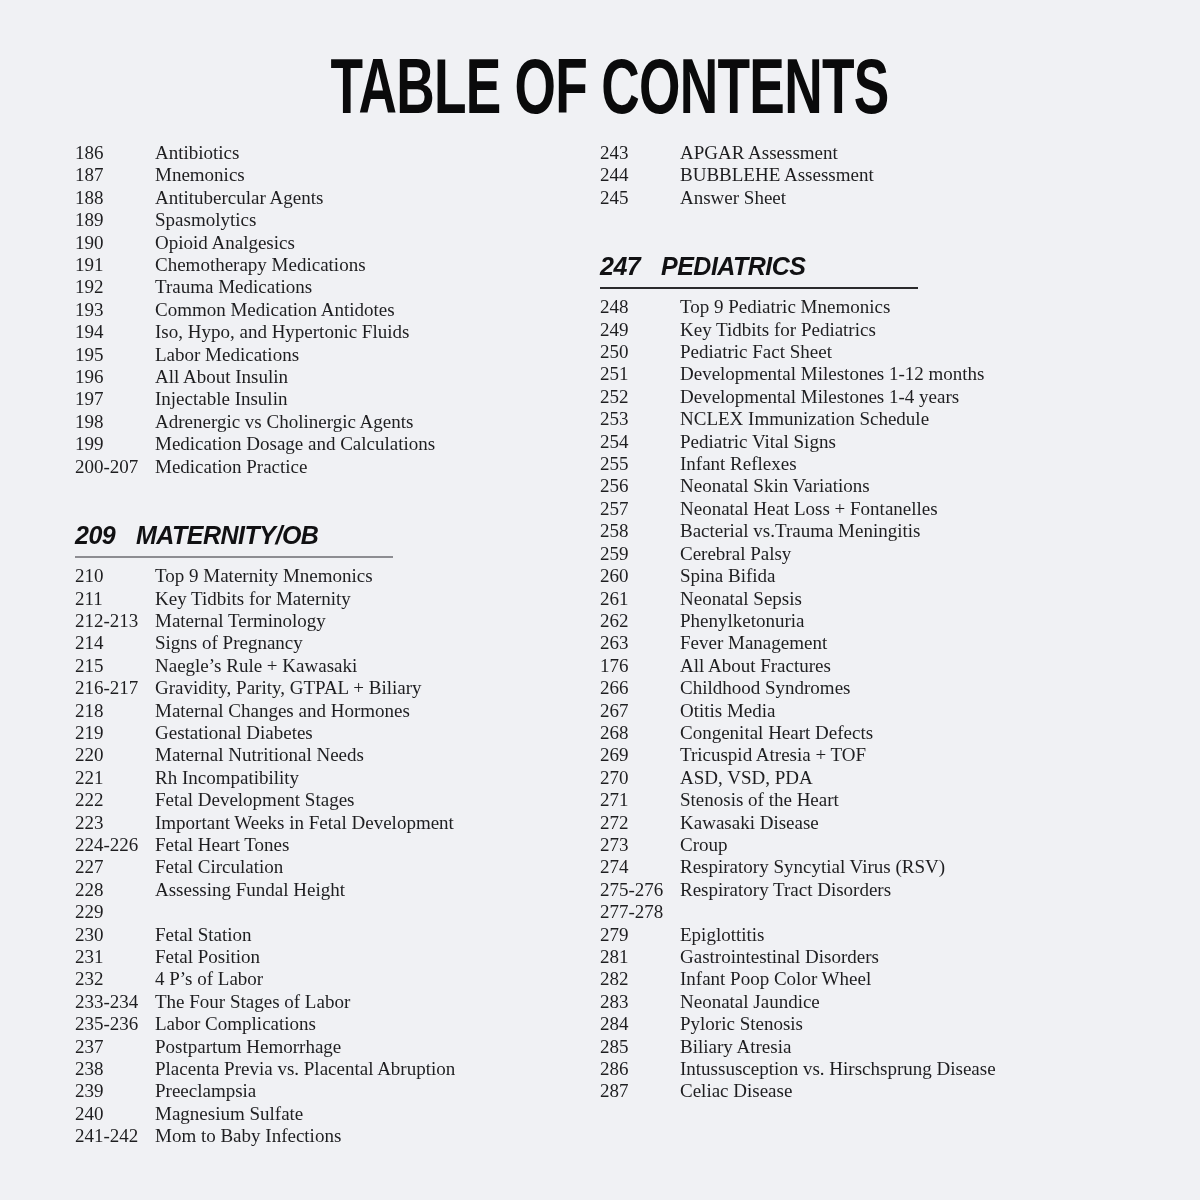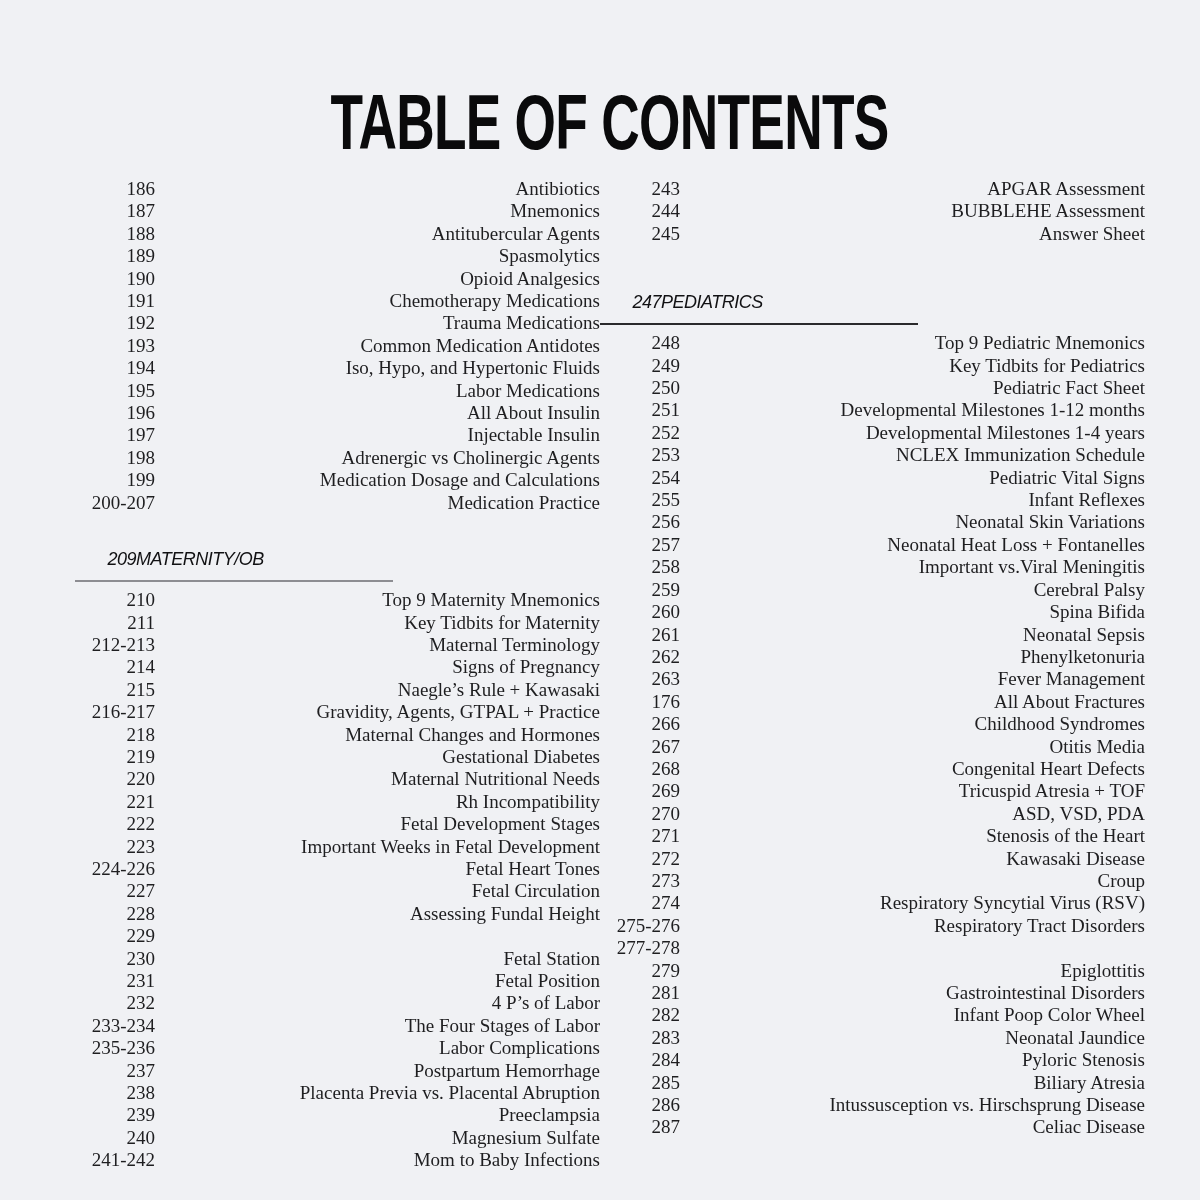--- a/index.html
+++ b/index.html
@@ -7,60 +7,60 @@
     width: 1200px;
     height: 1200px;
     background: #f0f1f4;
     color: #1e1e20;
     font-family: "Liberation Serif", "DejaVu Serif", serif;
     overflow: hidden;
   }
   .page { padding: 0 55px 0 75px; }
 
   h1.page-title {
-    margin: 8px;
-    padding-top: 76px;
+    margin: 0;
+    padding-top: 48px;
     height: 80px;
     text-align: center;
     white-space: nowrap;
   }
   .page-title-inner {
     display: inline-block;
     font-family: "Liberation Sans", "DejaVu Sans", sans-serif;
     font-weight: bold;
     font-size: 74px;
     line-height: 1;
     letter-spacing: -1px;
     color: #0a0a0b;
     transform: scale(0.72, 1.05);
     transform-origin: center top;
   }
 
   .columns { display: flex; margin-top: 14px; }
-  .col { display: block; text-align: right; }
+  .col { display: block; }
   .col-left  { flex: 0 0 525px; width: 525px; }
   .col-right { flex: 1; }
 
   .row {
     display: flex;
     font-size: 19px;
     line-height: 22.4px;
   }
   .num        { flex: 0 0 80px; width: 80px; }
   .title-cell { flex: 1; }
 
-  .section { margin-top: 31px; margin-bottom: 7px; }
+  .section { margin-top: 43px; margin-bottom: 7px; }
   .col-right .section { margin-top: 43px; }
   .section-line {
     display: flex;
     align-items: baseline;
     font-family: "Liberation Sans", "DejaVu Sans", sans-serif;
-    font-weight: normal;
+    font-weight: bold;
     font-style: italic;
-    font-size: 18px;
+    font-size: 25px;
     line-height: 28px;
     letter-spacing: -0.5px;
     color: #111113;
   }
   .sec-num { flex: 0 0 61px; width: 61px; }
   .rule {
     height: 2px;
     width: 318px;
     margin-top: 7px;
     background: #8d8d92;
@@ -179,21 +179,21 @@
     <span class="title-cell">Signs of Pregnancy</span>
   </div>
 
   <div class="row">
     <span class="num">215</span>
     <span class="title-cell">Naegle’s Rule + Kawasaki</span>
   </div>
 
   <div class="row">
     <span class="num">216-217</span>
-    <span class="title-cell">Gravidity, Agents, GTPAL + Practice</span>
+    <span class="title-cell">Gravidity, Parity, GTPAL + Biliary</span>
   </div>
 
   <div class="row">
     <span class="num">218</span>
     <span class="title-cell">Maternal Changes and Hormones</span>
   </div>
 
   <div class="row">
     <span class="num">219</span>
     <span class="title-cell">Gestational Diabetes</span>
@@ -357,21 +357,21 @@
     <span class="title-cell">Neonatal Skin Variations</span>
   </div>
 
   <div class="row">
     <span class="num">257</span>
     <span class="title-cell">Neonatal Heat Loss + Fontanelles</span>
   </div>
 
   <div class="row">
     <span class="num">258</span>
-    <span class="title-cell">Important vs.Viral Meningitis</span>
+    <span class="title-cell">Bacterial vs.Trauma Meningitis</span>
   </div>
 
   <div class="row">
     <span class="num">259</span>
     <span class="title-cell">Cerebral Palsy</span>
   </div>
 
   <div class="row">
     <span class="num">260</span>
     <span class="title-cell">Spina Bifida</span>

